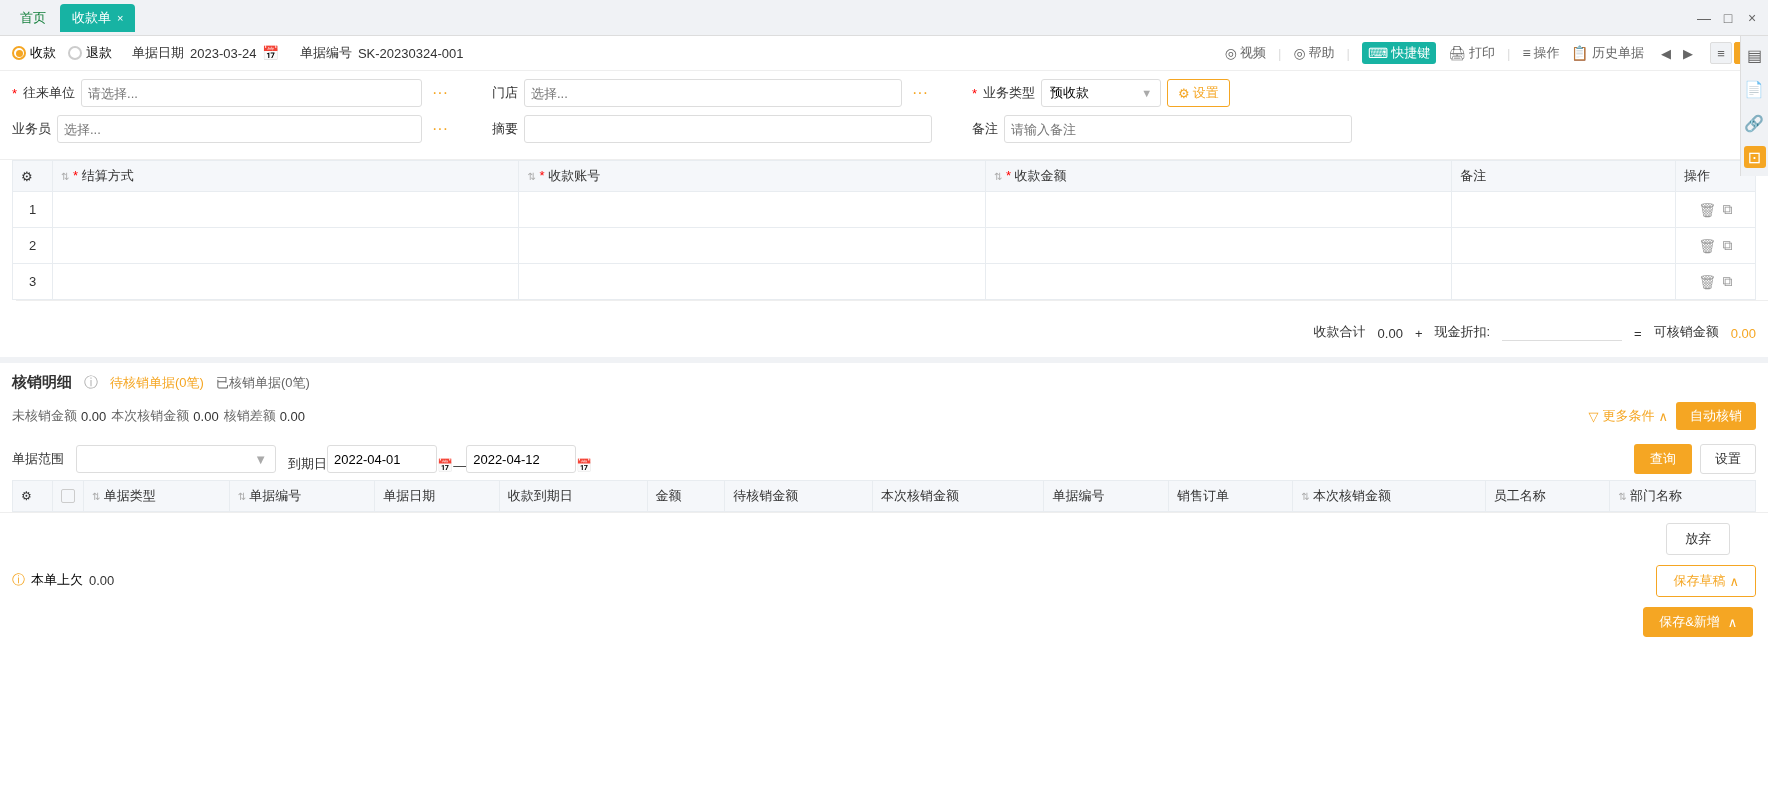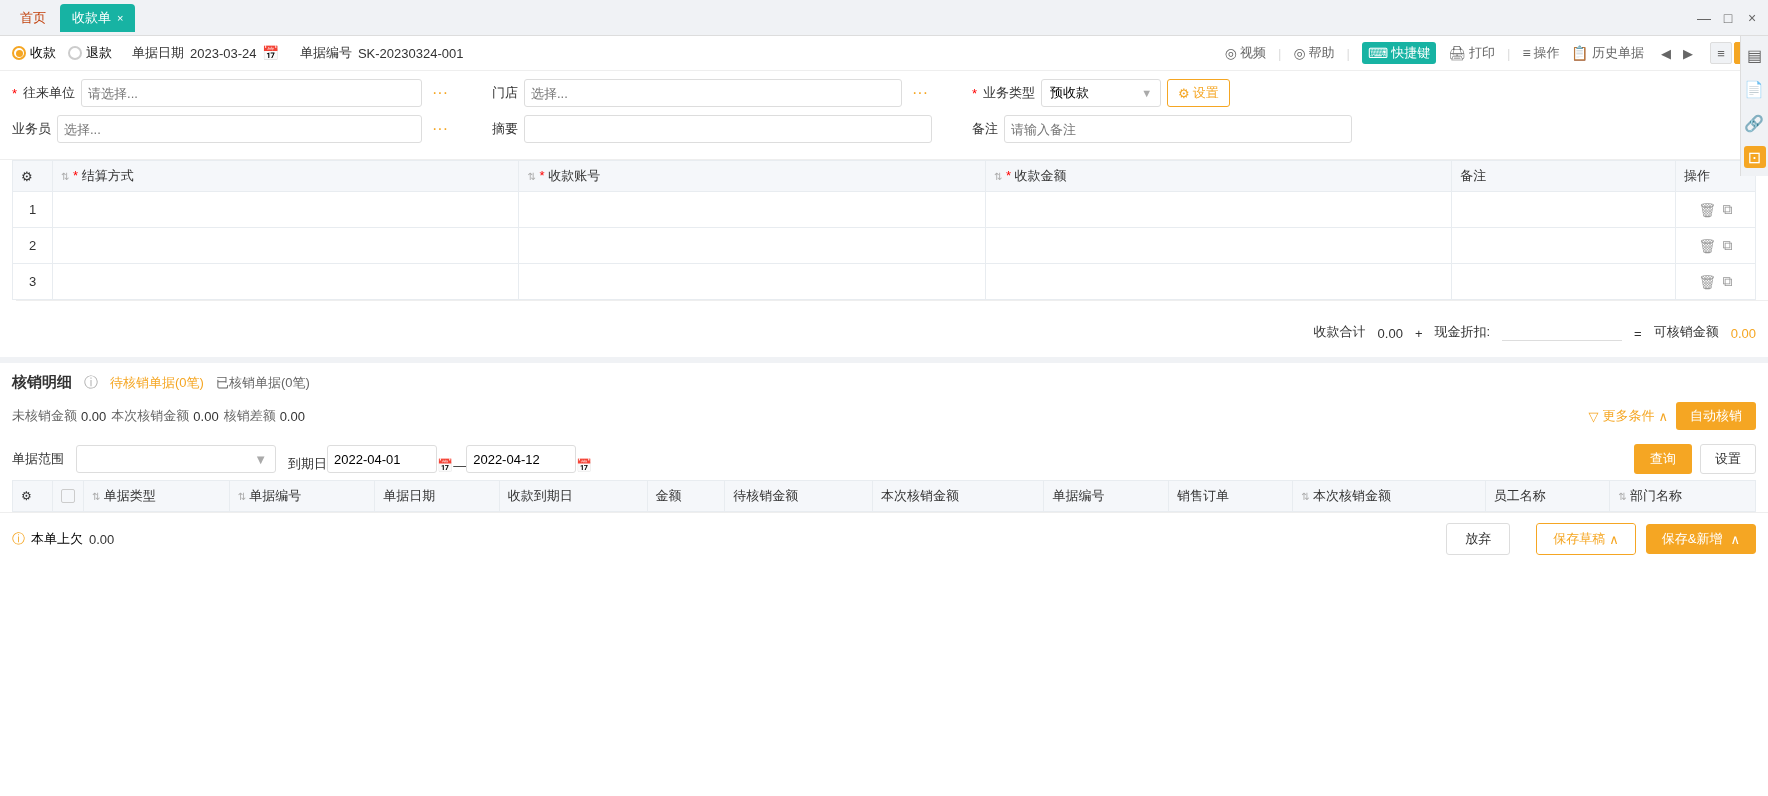--- a/index.html
+++ b/index.html
@@ -8,21 +8,21 @@
     
     .tab-bar {
       display: flex; align-items: center; background: #f0f2f5; height: 36px;
       border-bottom: 1px solid #ddd; padding: 0 8px;
     }
     .tab-item {
       display: flex; align-items: center; padding: 0 12px; height: 28px;
       border-radius: 4px 4px 0 0; cursor: pointer; font-size: 13px;
       margin-right: 2px;
     }
-    .tab-item.home { background: transparent; color: #c2410c; }
+    .tab-item.home { background: transparent; color: #15803d; }
     .tab-item.active { background: #17b3a3; color: #fff; }
     .tab-close { margin-left: 6px; font-size: 11px; cursor: pointer; }
     .tab-bar-right { margin-left: auto; display: flex; align-items: center; gap: 8px; }
     .window-btn { width: 16px; height: 16px; display: flex; align-items: center; justify-content: center; cursor: pointer; color: #666; font-size: 14px; }
 
     
     .main-content { background: #fff; margin: 0; height: calc(796px - 36px); overflow-y: auto; }
 
     
     .top-toolbar {
@@ -130,21 +130,21 @@
     .bottom-table { width: 100%; border-collapse: collapse; }
     .bottom-table th { background: #f5f7fa; border: 1px solid #e8ecf0; padding: 6px 8px; text-align: left; color: #333; font-weight: normal; white-space: nowrap; font-size: 12px; }
     .checkbox-col { width: 30px; text-align: center; }
     .checkbox-box { width: 14px; height: 14px; border: 1px solid #ccc; border-radius: 2px; cursor: pointer; }
 
     
     .footer-bar { display: flex; align-items: center; padding: 10px 12px; background: #fff; border-top: 1px solid #eee; position: sticky; bottom: 0; }
     .footer-left { display: flex; align-items: center; gap: 6px; }
     .footer-info-icon { color: #f5a623; cursor: pointer; }
     .footer-value { color: #333; font-weight: 500; }
-    .footer-right { margin-left: auto; display: flex; align-items: center; gap: 10px; }
+    .footer-right { margin-left: auto; display: flex; align-items: center; gap: 10px; flex-direction: column; }
     .discard-btn { background: #fff; border: 1px solid #ddd; color: #333; padding: 6px 18px; border-radius: 3px; cursor: pointer; font-size: 13px; }
     .save-draft-btn { background: #fff; border: 1px solid #f5a623; color: #f5a623; padding: 6px 16px; border-radius: 3px; cursor: pointer; font-size: 13px; display: flex; align-items: center; gap: 4px; }
     .save-new-btn { background: #f5a623; border: none; color: #fff; padding: 6px 16px; border-radius: 3px; cursor: pointer; font-size: 13px; display: flex; align-items: center; gap: 8px; }
 
     
     .right-sidebar {
       position: fixed; right: 0; top: 36px; width: 28px;
       background: #f0f2f5; border-left: 1px solid #ddd;
       display: flex; flex-direction: column; align-items: center;
       padding: 8px 0; gap: 12px;

